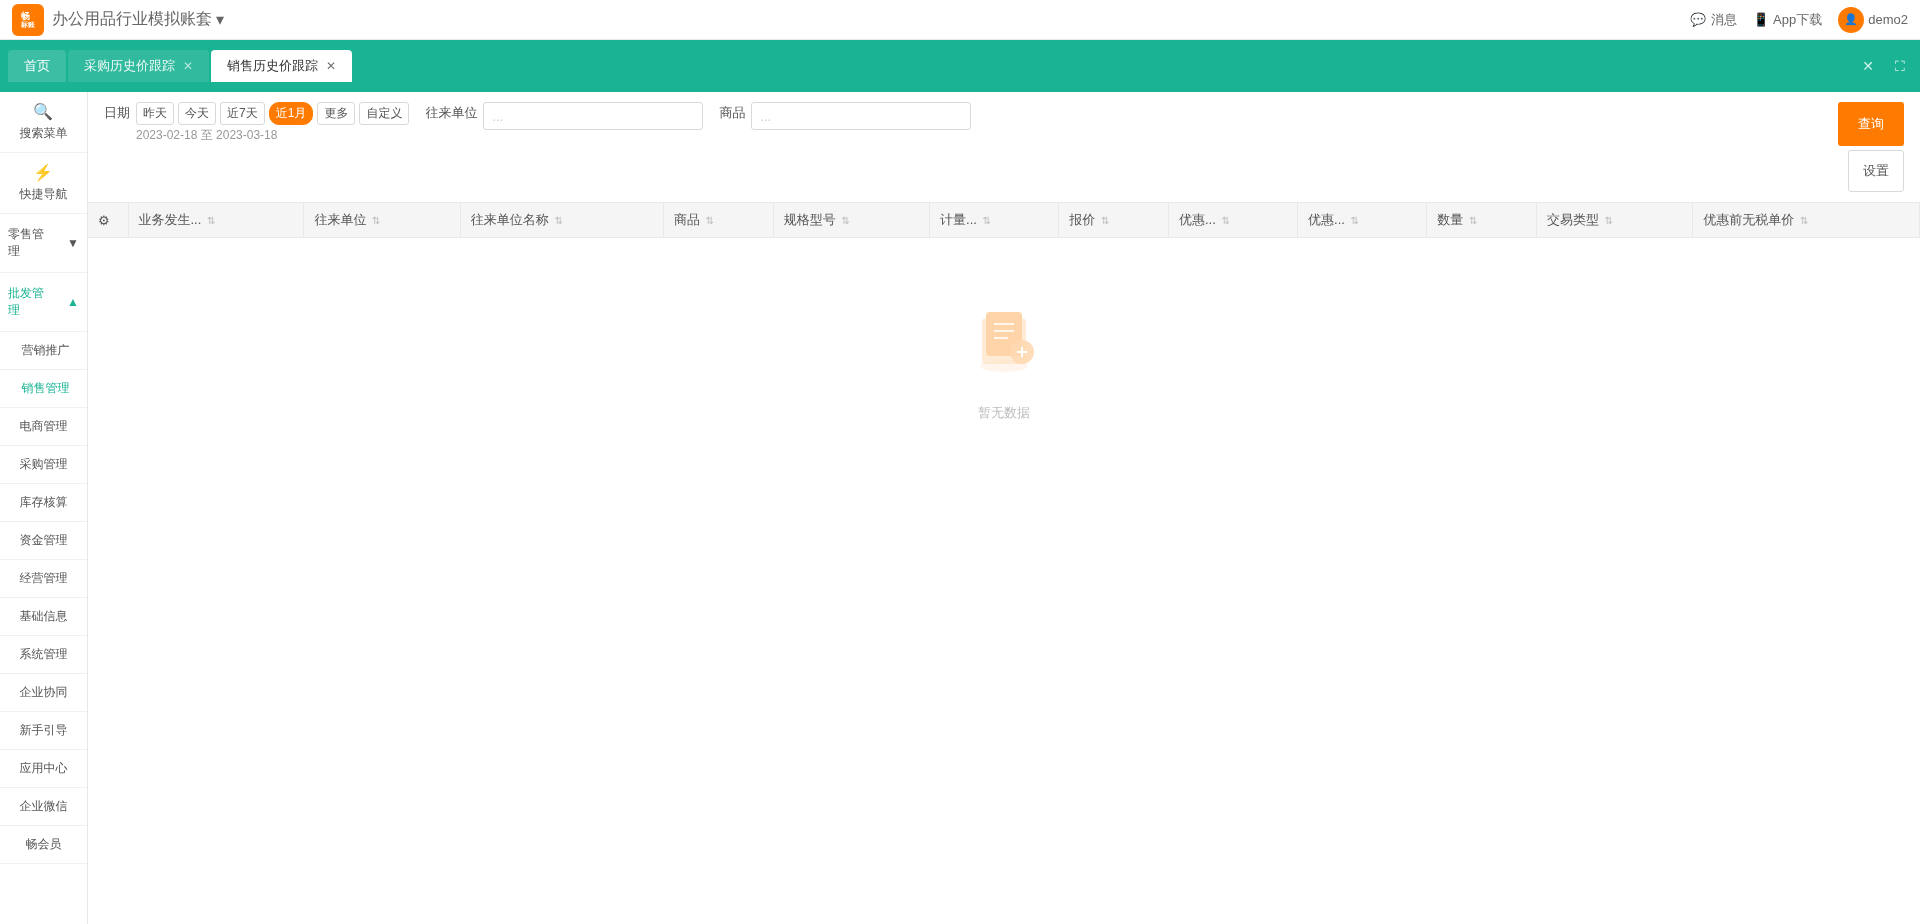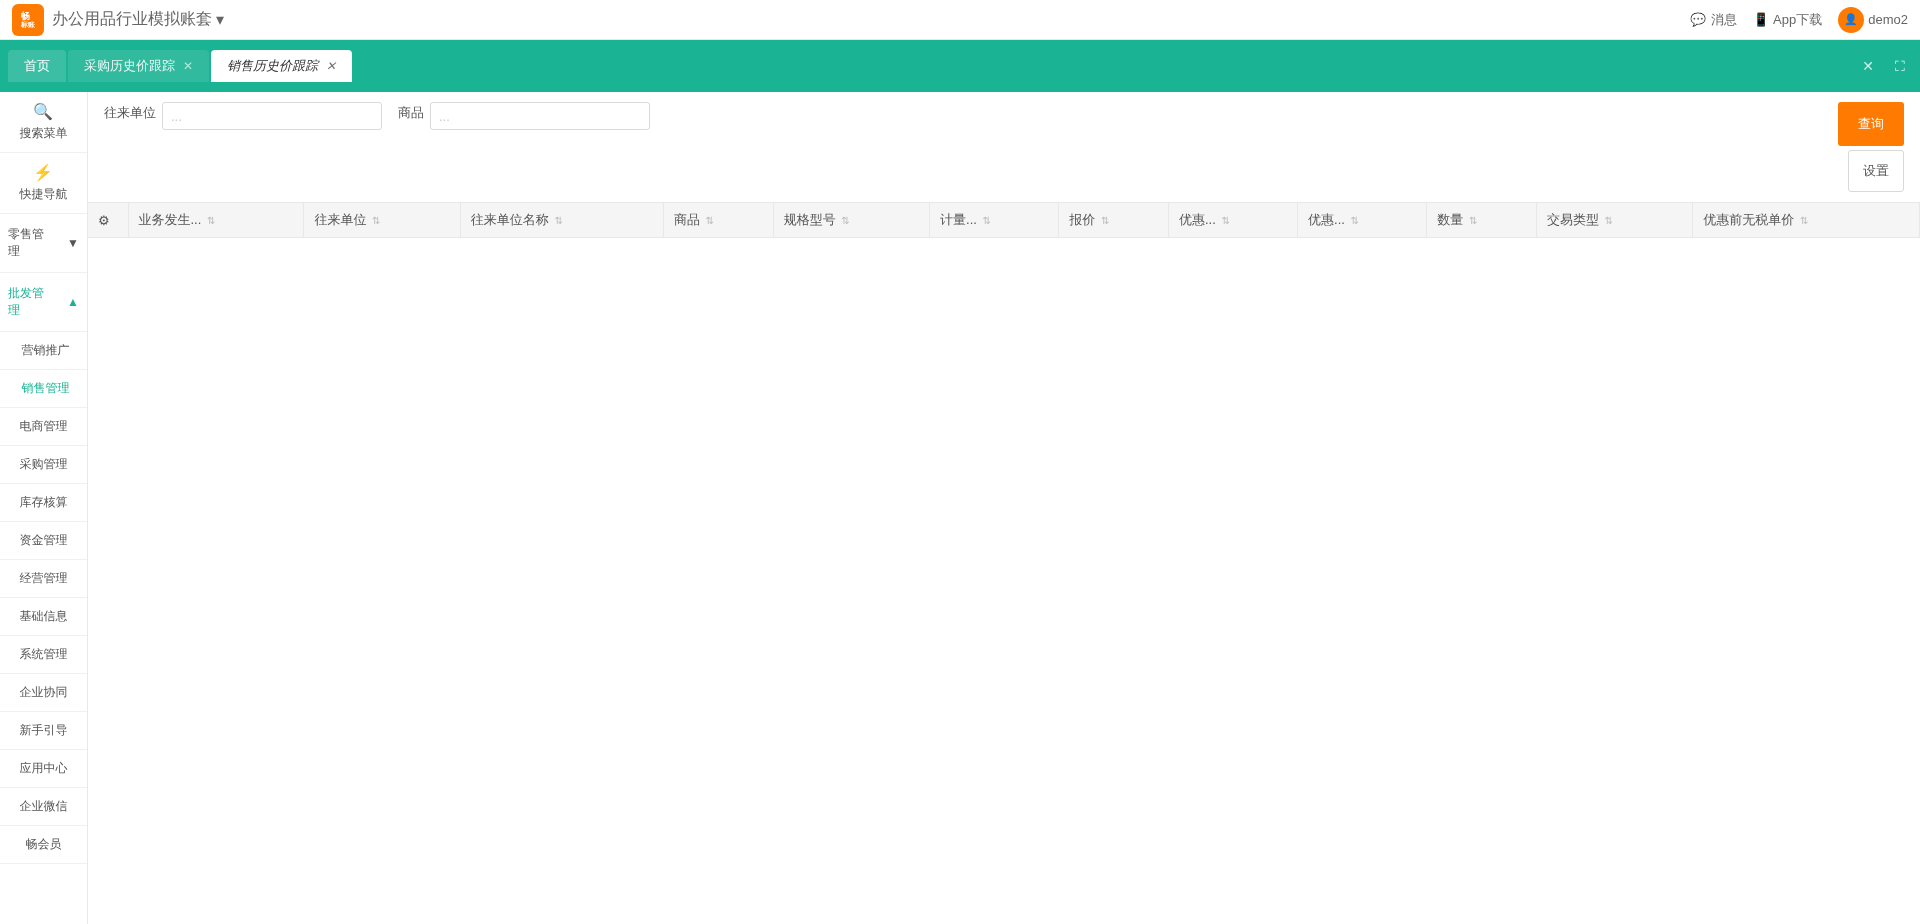--- a/index.html
+++ b/index.html
@@ -11,21 +11,21 @@
     .top-bar-logo { width: 32px; height: 32px; background: #ff7a00; border-radius: 6px; display: flex; align-items: center; justify-content: center; color: white; font-size: 10px; font-weight: bold; }
     .top-bar-title { font-size: 16px; color: #666; display: flex; align-items: center; gap: 4px; cursor: pointer; }
     .top-bar-right { display: flex; align-items: center; gap: 16px; color: #666; font-size: 13px; }
     .top-bar-right-item { display: flex; align-items: center; gap: 4px; cursor: pointer; }
     .avatar { width: 26px; height: 26px; border-radius: 50%; background: #ff7a00; color: white; display: flex; align-items: center; justify-content: center; font-size: 11px; }
 
     
     .tab-bar { height: 52px; background: #1ab394; display: flex; align-items: center; flex-shrink: 0; padding: 0 8px; gap: 2px; position: relative; }
     .tab { height: 32px; padding: 0 16px; display: flex; align-items: center; gap: 6px; border-radius: 4px 4px 0 0; cursor: pointer; font-size: 13px; color: rgba(255,255,255,0.85); position: relative; }
     .tab.home { background: rgba(255,255,255,0.15); color: white; }
-    .tab.active { background: #fff; color: #333; font-style: italic; }
+    .tab.active { background: #fff; color: #333; }
     .tab.inactive { background: rgba(255,255,255,0.1); color: rgba(255,255,255,0.9); }
     .tab-close { font-size: 12px; cursor: pointer; opacity: 0.7; margin-left: 2px; }
     .tab-bar-actions { margin-left: auto; display: flex; align-items: center; gap: 8px; color: white; }
     .tab-bar-action { width: 24px; height: 24px; display: flex; align-items: center; justify-content: center; cursor: pointer; opacity: 0.8; font-size: 14px; }
 
     
     .main-layout { display: flex; flex: 1; overflow: hidden; }
 
     
     .sidebar { width: 88px; background: #fff; border-right: 1px solid #e8e8e8; display: flex; flex-direction: column; flex-shrink: 0; overflow-y: auto; }
@@ -183,20 +183,34 @@
     </div>
     <div class="sidebar-item">
       <span>畅会员</span>
     </div>
   </div>
 
   <div class="content">
 
 
     <div class="filter-bar">
+      <div class="filter-group">
+        <span class="filter-label">日期</span>
+        <div class="filter-dates">
+          <div class="date-btns">
+            <button class="date-btn">昨天</button>
+            <button class="date-btn">今天</button>
+            <button class="date-btn">近7天</button>
+            <button class="date-btn active">近1月</button>
+            <button class="date-btn">更多</button>
+            <button class="date-btn">自定义</button>
+          </div>
+          <span class="date-range">2023-02-18 至 2023-03-18</span>
+        </div>
+      </div>
 
       <div class="filter-group">
         <span class="filter-label">往来单位</span>
         <div class="filter-input" style="width:220px;">
           <span style="color:#ccc;">...</span>
         </div>
       </div>
 
       <div class="filter-group">
         <span class="filter-label">商品</span>
@@ -263,15 +277,31 @@
             <th>
               <span>优惠前无税单价</span>
               <span class="sort-icon">⇅</span>
             </th>
           </tr>
         </thead>
         <tbody>
         </tbody>
       </table>
 
+      <div class="empty-state">
+        <div class="empty-icon">
+          <svg width="80" height="80" viewBox="0 0 80 80" xmlns="http://www.w3.org/2000/svg">
+            <ellipse cx="40" cy="68" rx="24" ry="6" fill="#ffe0c0" opacity="0.5"></ellipse>
+            <rect x="18" y="20" width="44" height="46" rx="4" fill="#ffd0a0" opacity="0.7"></rect>
+            <rect x="22" y="14" width="36" height="44" rx="4" fill="#ffb870"></rect>
+            <line x1="30" y1="26" x2="50" y2="26" stroke="#fff" stroke-width="2" opacity="0.8"></line>
+            <line x1="30" y1="33" x2="50" y2="33" stroke="#fff" stroke-width="2" opacity="0.8"></line>
+            <line x1="30" y1="40" x2="44" y2="40" stroke="#fff" stroke-width="2" opacity="0.8"></line>
+            <circle cx="58" cy="54" r="12" fill="#ffc080" opacity="0.9"></circle>
+            <line x1="53" y1="54" x2="63" y2="54" stroke="#fff" stroke-width="2"></line>
+            <line x1="58" y1="49" x2="58" y2="59" stroke="#fff" stroke-width="2"></line>
+          </svg>
+        </div>
+        <div class="empty-text">暂无数据</div>
+      </div>
     </div>
   </div>
 </div>
 
 </body></html>

